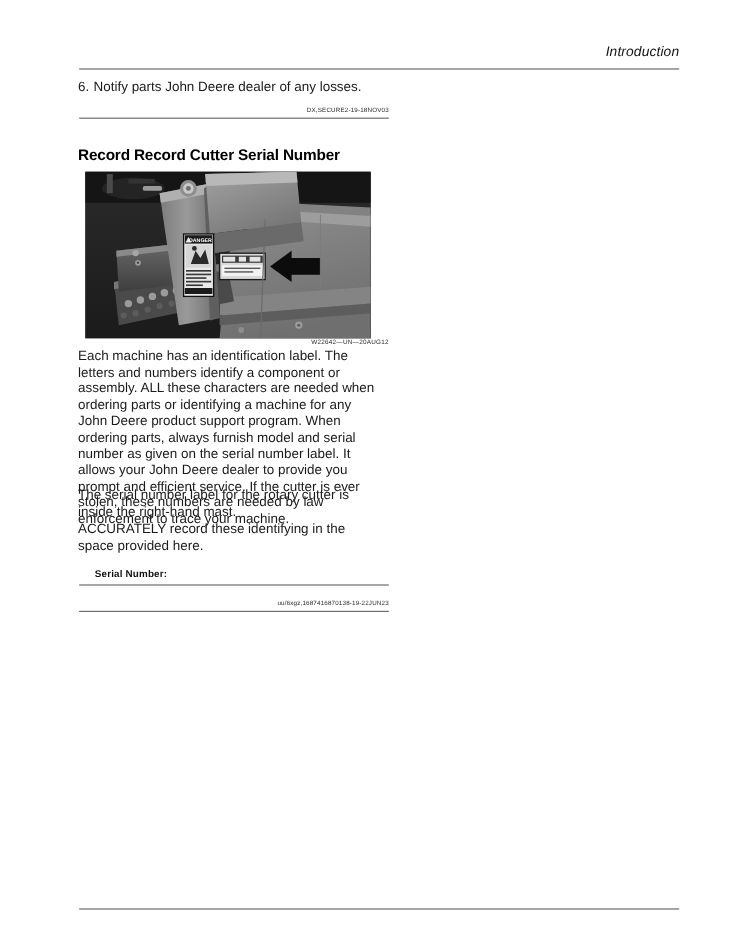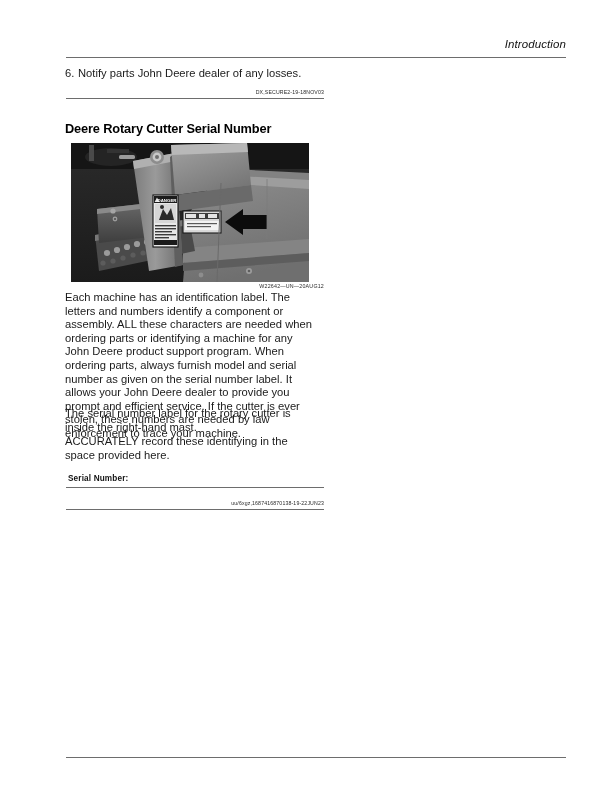--- a/index.html
+++ b/index.html
@@ -124,21 +124,21 @@
     text-align: left;
     color: #1a1a1a;
   }
   .para-1 { position: absolute; top: 291px; left: 65px; width: 252px; }
   .para-2 { position: absolute; top: 407px; left: 65px; width: 252px; }
   .para-3 { position: absolute; top: 435px; left: 65px; width: 252px; }
 
   
   .serial-label {
     position: absolute;
-    left: 68px;
+    left: 79px;
     top: 474px;
     font-size: 8.2px;
     font-weight: bold;
     letter-spacing: 0.15px;
     color: #111;
   }
   .serial-rule {
     left: 66px;
     top: 487px;
     width: 258px;
@@ -174,21 +174,21 @@
   <div class="rule header-rule"></div>
 
   <div class="list-item">
     <span class="num">6.</span>
     <span class="txt">Notify parts John Deere dealer of any losses.</span>
   </div>
 
   <div class="refcode refcode-1">DX,SECURE2-19-18NOV03</div>
   <div class="rule ref-rule-1"></div>
 
-  <div class="section-heading">Deere Rotary Cutter Serial Number</div>
+  <div class="section-heading">Record Record Cutter Serial Number</div>
 
   <div class="photo">
     <svg width="238" height="139" viewBox="0 0 238 139" xmlns="http://www.w3.org/2000/svg">
       <defs>
         <linearGradient id="gDeck" x1="0" y1="0" x2="0.3" y2="1">
           <stop offset="0" stop-color="#8f8f8f"></stop>
           <stop offset="1" stop-color="#6f6f6f"></stop>
         </linearGradient>
         <linearGradient id="gMast" x1="0" y1="0" x2="1" y2="0">
           <stop offset="0" stop-color="#7c7c7c"></stop>

